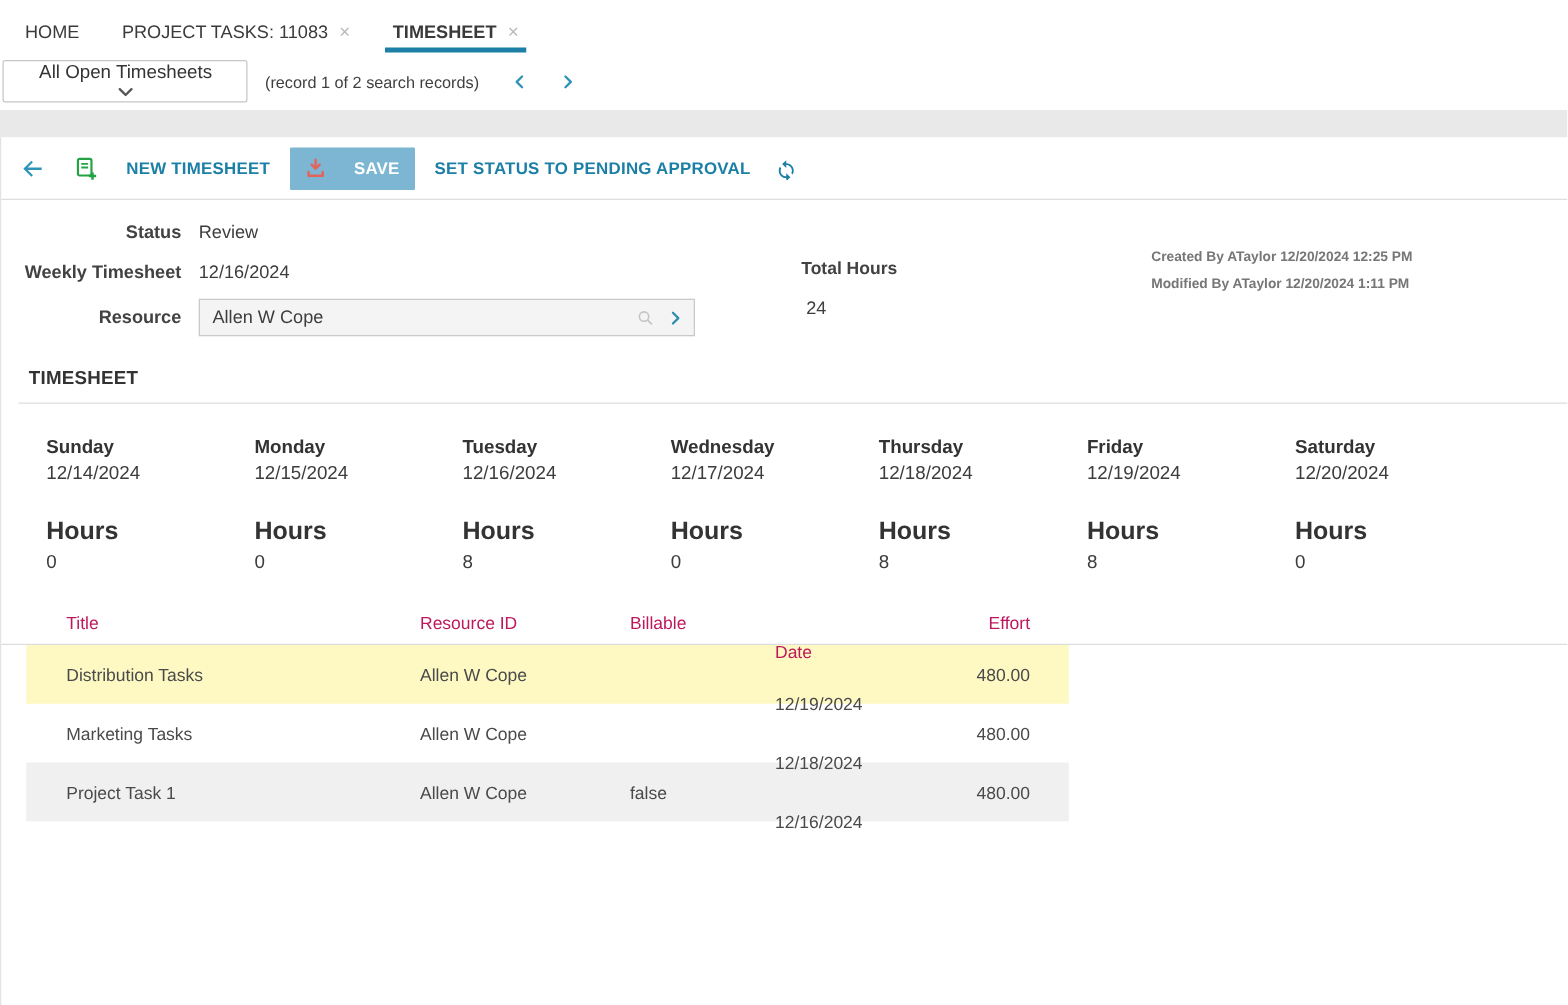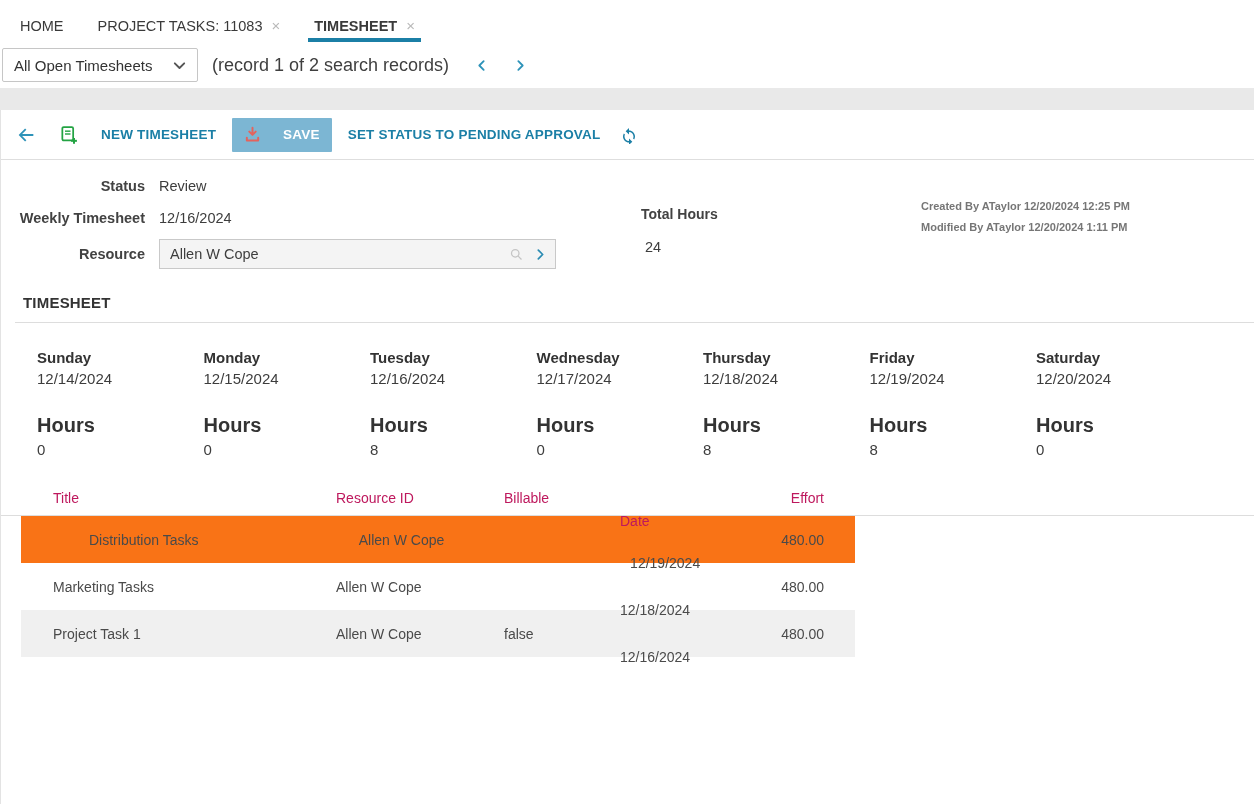--- a/index.html
+++ b/index.html
@@ -9,22 +9,22 @@
   
   .tabbar { display:flex; align-items:stretch; height:42px; padding-left:14px; background:#fff; }
   .wtab { display:flex; align-items:flex-end; gap:9px; padding:4px 6px; margin-right:22px;
     font-size:14.5px; color:#3a3a3a; cursor:pointer; border-bottom:4px solid transparent; }
   .wtab .xicon { color:#b9b9b9; font-size:15px; font-weight:400; }
   .wtab.active { font-weight:700; border-bottom-color:#1b7fa6; }
 
   
   .recordbar { display:flex; align-items:center; height:46px; padding-left:2px; background:#fff; }
   .filter-dd { display:flex; align-items:center; justify-content:space-between; width:196px; height:34px;
-    border:1px solid #c6c6c6; border-radius:2px; padding:0 10px 0 11px; font-size:15px; color:#333; cursor:pointer; }
-  .rec-status { margin-left:14px; font-size:18px; color:#3f3f3f; }
+    border:1px solid #c6c6c6; border-radius:2px; padding:0 10px 0 11px; font-size:15px; color:#333; cursor:pointer;flex-direction:column; }
+  .rec-status { margin-left:14px; font-size:13px; color:#3f3f3f; }
   .rec-arrow { margin-left:26px; background:none; border:none; cursor:pointer; line-height:0; }
 
   
   .grayband { height:22px; background:#e9e9e9; }
 
   
   .panel { background:#fff; border-left:1px solid #e3e3e3; min-height:694px; }
 
   
   .toolbar { display:flex; align-items:center; height:50px; padding-left:14px; border-bottom:1px solid #dedede; }
@@ -64,21 +64,21 @@
   .dtab { position:relative; padding:0 14px 12px; font-size:14px; color:#444; cursor:pointer; }
   .dtab.active { font-weight:700; color:#2b2b2b; }
   .dtab.active::after { content:""; position:absolute; left:0; right:0; bottom:-3px; height:5px;
     background:#1b7fa6; border-radius:2px; }
 
   
   .grid { margin-top:22px; }
   .ghead { display:flex; height:36px; align-items:center; padding-left:20px; border-bottom:1px solid #ddd;
     font-size:14px; color:#be185d; }
   .grow { display:flex; height:47px; align-items:center; margin-left:20px; width:834px; font-size:14px; color:#4a4a4a; cursor:pointer; }
-  .grow.selected { background:#f97316;padding-left:36px; }
+  .grow.selected { background:#fef9c3; }
   .grow.alt { background:#f0f0f0; }
   .c-title    { width:300px; padding-left:32px; }
   .c-resource { width:168px; padding-left:15px; }
   .c-billable { width:116px; padding-left:15px; }
   .c-date     { width:115px; padding-left:15px;margin-top:47px; }
   .c-effort   { width:135px; padding-right:31px; text-align:right; }
 </style>
 </head>
 <body>
 

